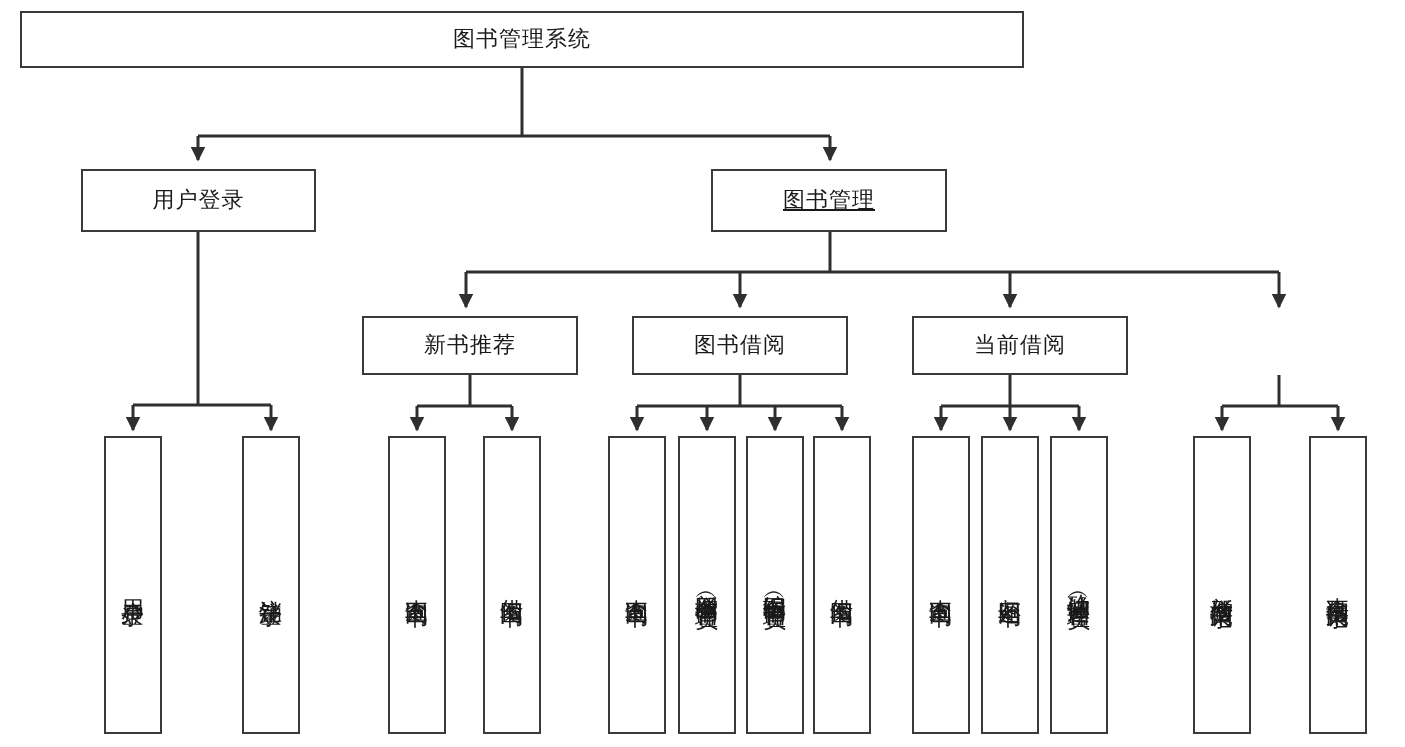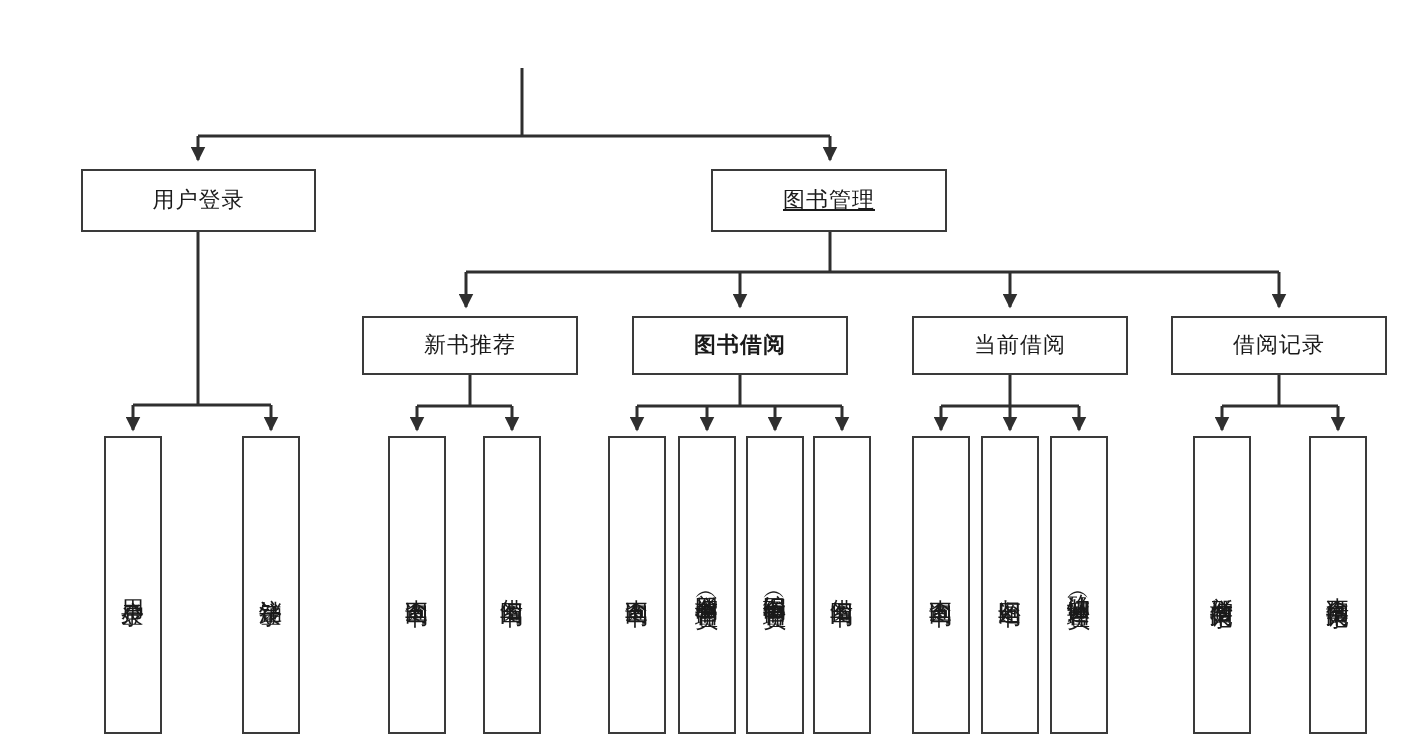--- a/index.html
+++ b/index.html
@@ -114,39 +114,39 @@
       <path d="M 1010 406 L 1010 430" marker-end="url(#arrow)"></path>
       <path d="M 1079 406 L 1079 430" marker-end="url(#arrow)"></path>
 
       <path d="M 1279 375 L 1279 406"></path>
       <path d="M 1222 406 L 1338 406"></path>
       <path d="M 1222 406 L 1222 430" marker-end="url(#arrow)"></path>
       <path d="M 1338 406 L 1338 430" marker-end="url(#arrow)"></path>
     </g>
   </svg>
 
+  <div class="node h" style="left:20px; top:11px; width:1004px; height:57px;">
+    <span class="label">图书管理系统</span>
+  </div>
 
   <div class="node h" style="left:81px; top:169px; width:235px; height:63px;">
     <span class="label">用户登录</span>
   </div>
   <div class="node h" style="left:711px; top:169px; width:236px; height:63px;text-decoration:underline;">
     <span class="label">图书管理</span>
   </div>
 
   <div class="node h" style="left:362px; top:316px; width:216px; height:59px;">
     <span class="label">新书推荐</span>
   </div>
-  <div class="node h" style="left:632px; top:316px; width:216px; height:59px;font-weight:bold;">
+  <div class="node h" style="left:632px; top:316px; width:216px; height:59px;">
     <span class="label">图书借阅</span>
   </div>
   <div class="node h" style="left:912px; top:316px; width:216px; height:59px;">
     <span class="label">当前借阅</span>
-  </div>
-  <div class="node h" style="left:1171px; top:316px; width:216px; height:59px;">
-    <span class="label">借阅记录</span>
   </div>
 
   <div class="node v" style="left:104px; top:436px; width:58px; height:298px;">
     <span class="label">用户登录</span>
   </div>
   <div class="node v" style="left:242px; top:436px; width:58px; height:298px;">
     <span class="label">注销登录</span>
   </div>
 
   <div class="node v" style="left:388px; top:436px; width:58px; height:298px;">

